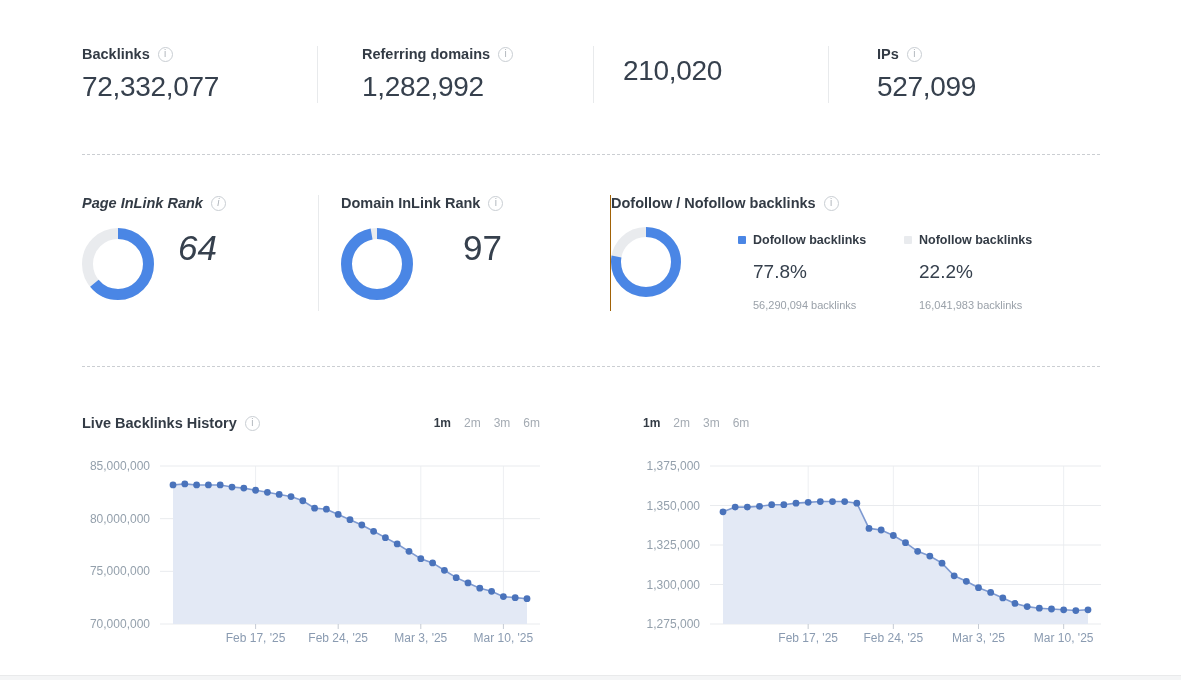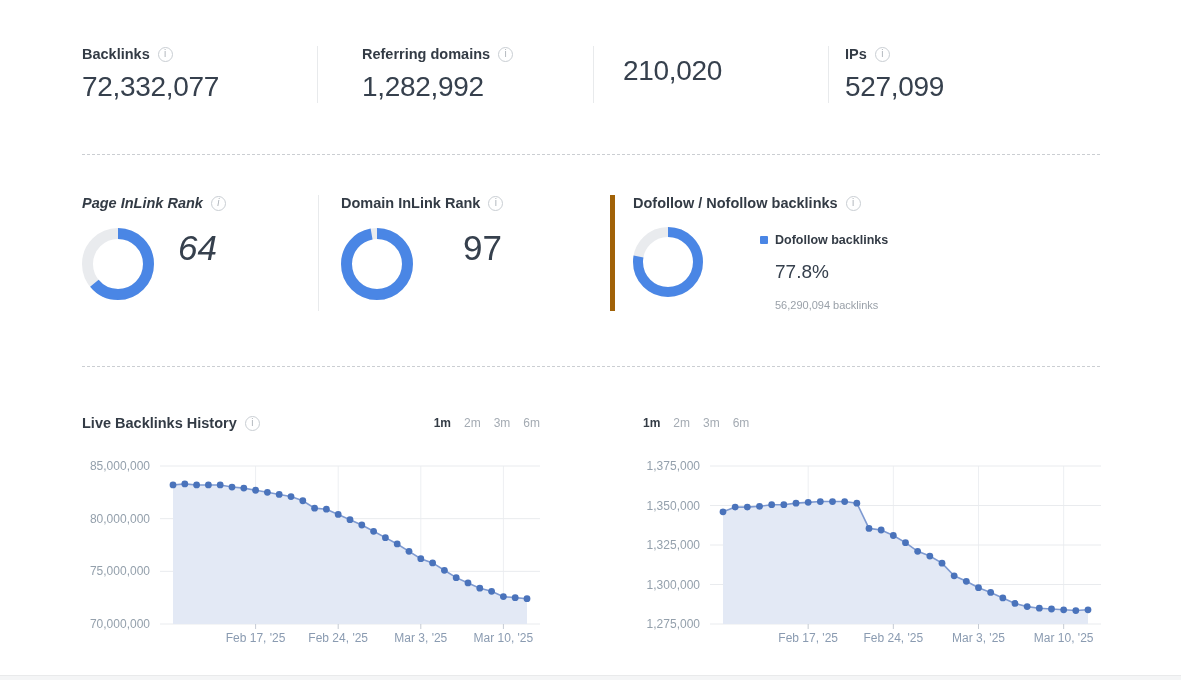--- a/index.html
+++ b/index.html
@@ -17,29 +17,29 @@
                line-height:1; cursor:pointer; }
   .info-icon::before { content:"i"; }
   .dashed-divider { border-top:1px dashed #cbced2; width:1018px; }
 
   
   .stats-row { display:flex; }
   .stat-card { height:57px; }
   .stat-card.w1 { width:235px; }
   .stat-card.w2 { width:276px; border-left:1px solid #e8eaec; padding-left:44px; }
   .stat-card.w3 { width:235px; border-left:1px solid #e8eaec; padding-left:29px; }
-  .stat-card.w4 { width:272px; border-left:1px solid #e8eaec; padding-left:16px; }
+  .stat-card.w4 { width:272px; border-left:1px solid #e8eaec; padding-left:48px; }
   .stat-value { margin-top:9px; font-size:28px; color:#36404d; letter-spacing:-0.3px; }
   .div1 { margin-top:51px; }
 
   
   .ranks-row { display:flex; margin-top:40px; }
   .rank-card.r1 { width:236px;font-style:italic; }
   .rank-card.r2 { width:292px; border-left:1px solid #e8eaec; padding-left:22px; }
-  .follow-card  { width:490px; border-left:5px solid #a16207; padding-left:18px; }
+  .follow-card  { width:490px; border-left:1px solid #a16207; }
   .rank-body { display:flex; align-items:flex-start; margin-top:17px; }
   .rank-value { font-size:35px; color:#36404d; }
   .g1 { margin-left:24px; } .g2 { margin-left:50px; }
   .donut { display:block; }
   .follow-body { display:flex; margin-top:16px; }
   .legend-item { width:150px; margin-left:16px; cursor:pointer; }
   .legend-item.first { margin-left:57px; }
   .legend-head { display:flex; align-items:center; gap:7px; margin-top:6px; }
   .legend-swatch { width:8px; height:8px; border-radius:1px; flex:0 0 8px; }
   .legend-label { font-size:12.5px; font-weight:bold; color:#333b45; white-space:nowrap; }
@@ -133,20 +133,28 @@
                 <circle cx="35" cy="35" r="30" fill="none" stroke="#e9ebee" stroke-width="10"></circle>
                 <circle cx="35" cy="35" r="30" fill="none" stroke="#4a86e5" stroke-width="10" stroke-dasharray="146.64954506957153 41.846014145816035" transform="rotate(-90 35 35)"></circle>
               </svg></span>
           <div class="legend-item first">
             <div class="legend-head">
               <span class="legend-swatch" id="swatch-0" style="background: rgb(74, 134, 229);"></span>
               <span class="legend-label">Dofollow backlinks</span>
             </div>
             <div class="legend-pct">77.8%</div>
             <div class="legend-detail">56,290,094 backlinks</div>
+          </div>
+          <div class="legend-item">
+            <div class="legend-head">
+              <span class="legend-swatch" id="swatch-1" style="background: rgb(233, 235, 238);"></span>
+              <span class="legend-label">Nofollow backlinks</span>
+            </div>
+            <div class="legend-pct">22.2%</div>
+            <div class="legend-detail">16,041,983 backlinks</div>
           </div>
         </div>
       </div>
     </div>
 
     <div class="dashed-divider div2"></div>
 
     <div class="charts-row">
       <div class="chart-col">
         <div class="chart-header">

